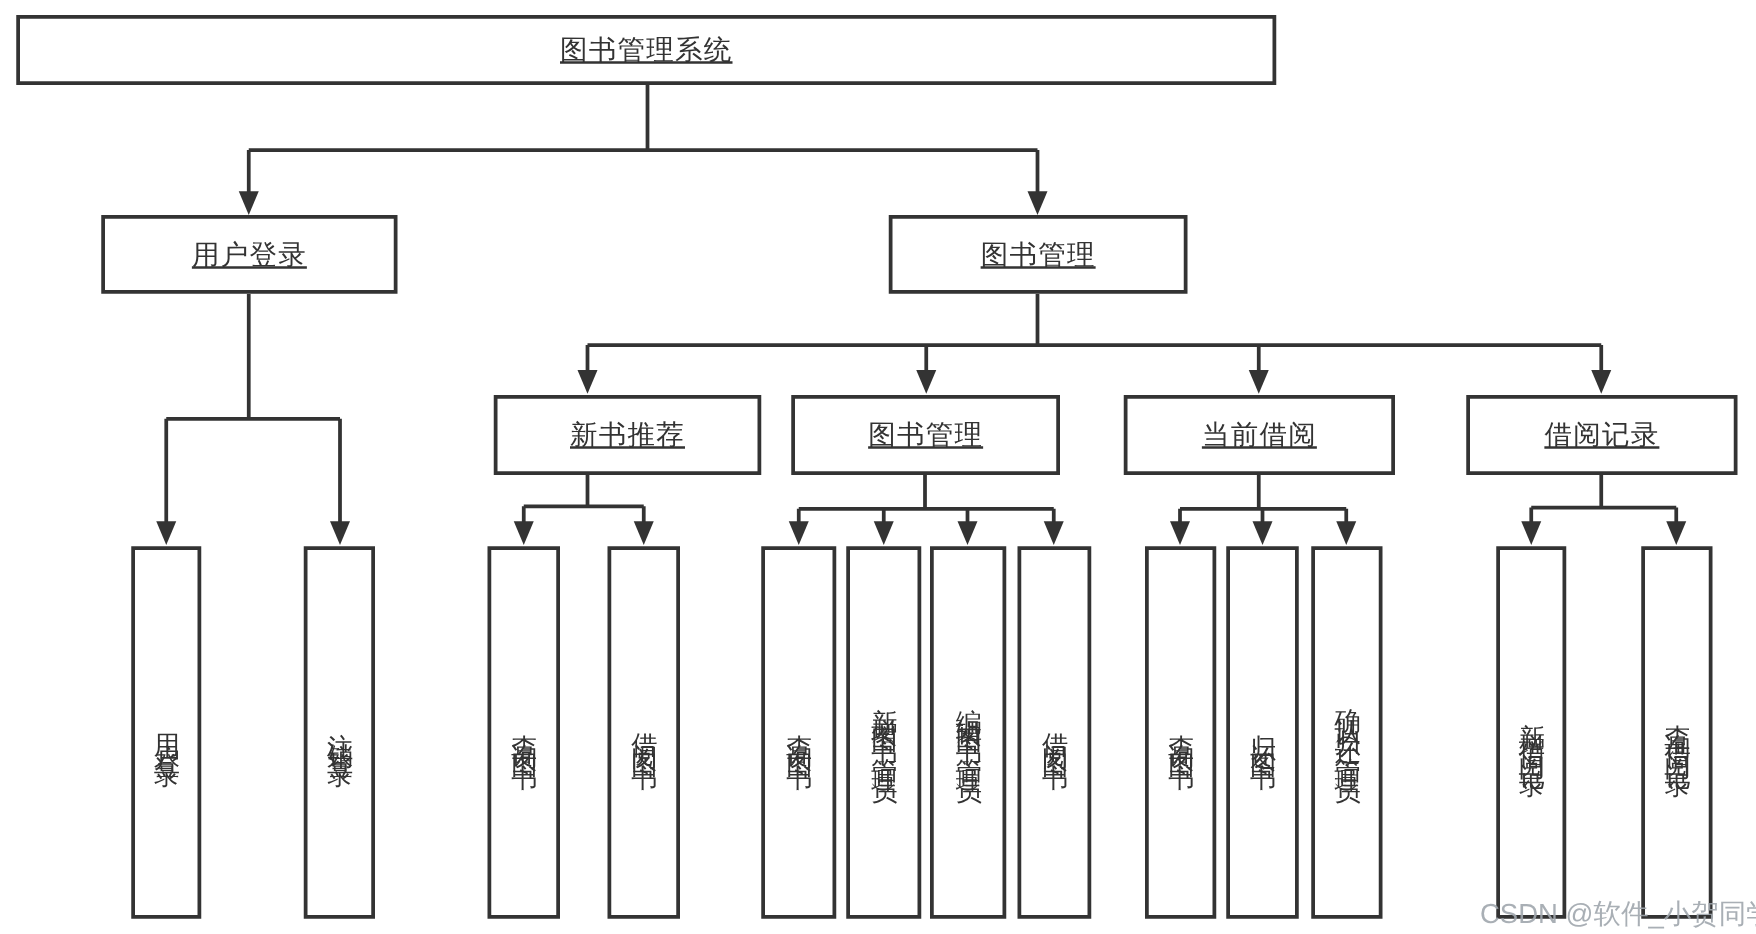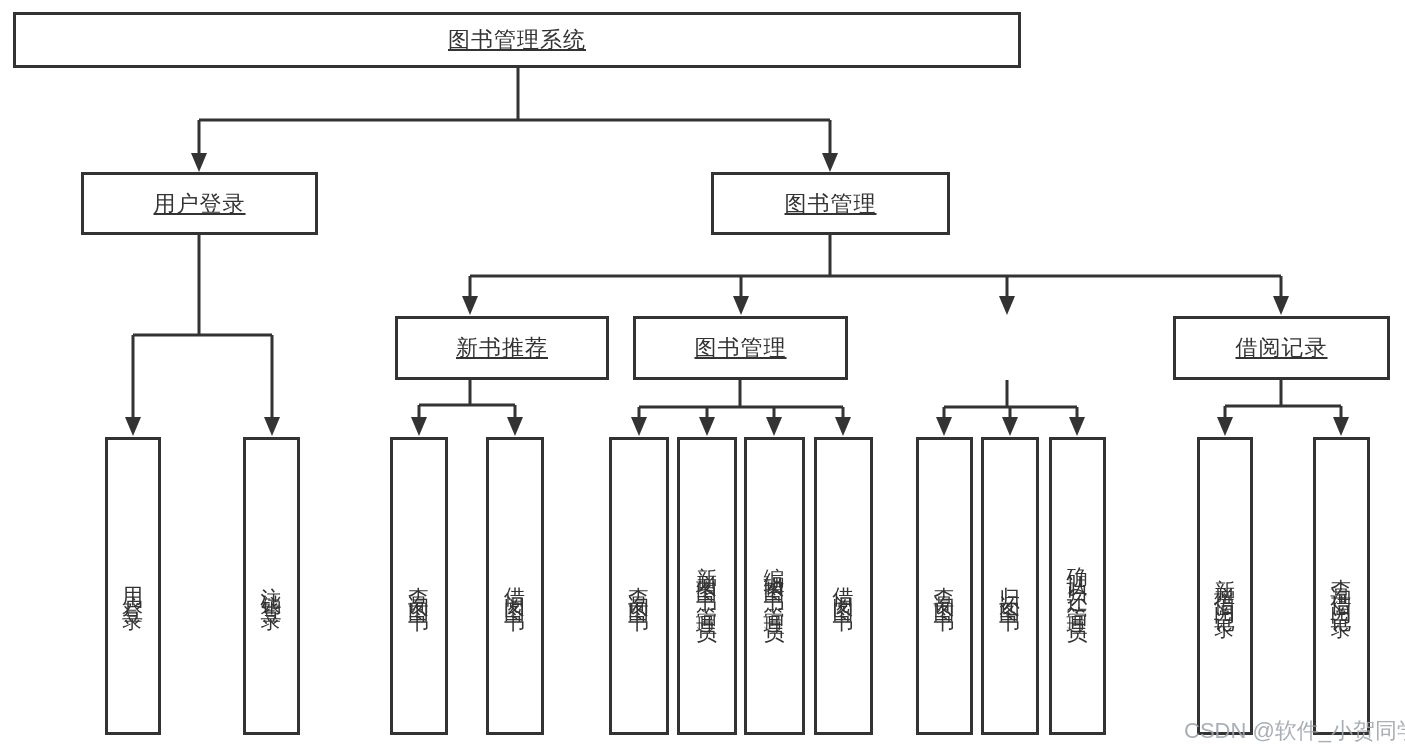--- a/index.html
+++ b/index.html
@@ -97,20 +97,23 @@
   <div class="box h n-mgmt">
     <span>图书管理</span>
   </div>
 
   <div class="box h n-new">
     <span>新书推荐</span>
   </div>
   <div class="box h n-borrow">
     <span>图书管理</span>
   </div>
+  <div class="box h n-current">
+    <span>当前借阅</span>
+  </div>
   <div class="box h n-records">
     <span>借阅记录</span>
   </div>
 
   <div class="box v leaf n-l-login">
     <span>用户登录</span>
   </div>
   <div class="box v leaf n-l-logout">
     <span>注销登录</span>
   </div>

